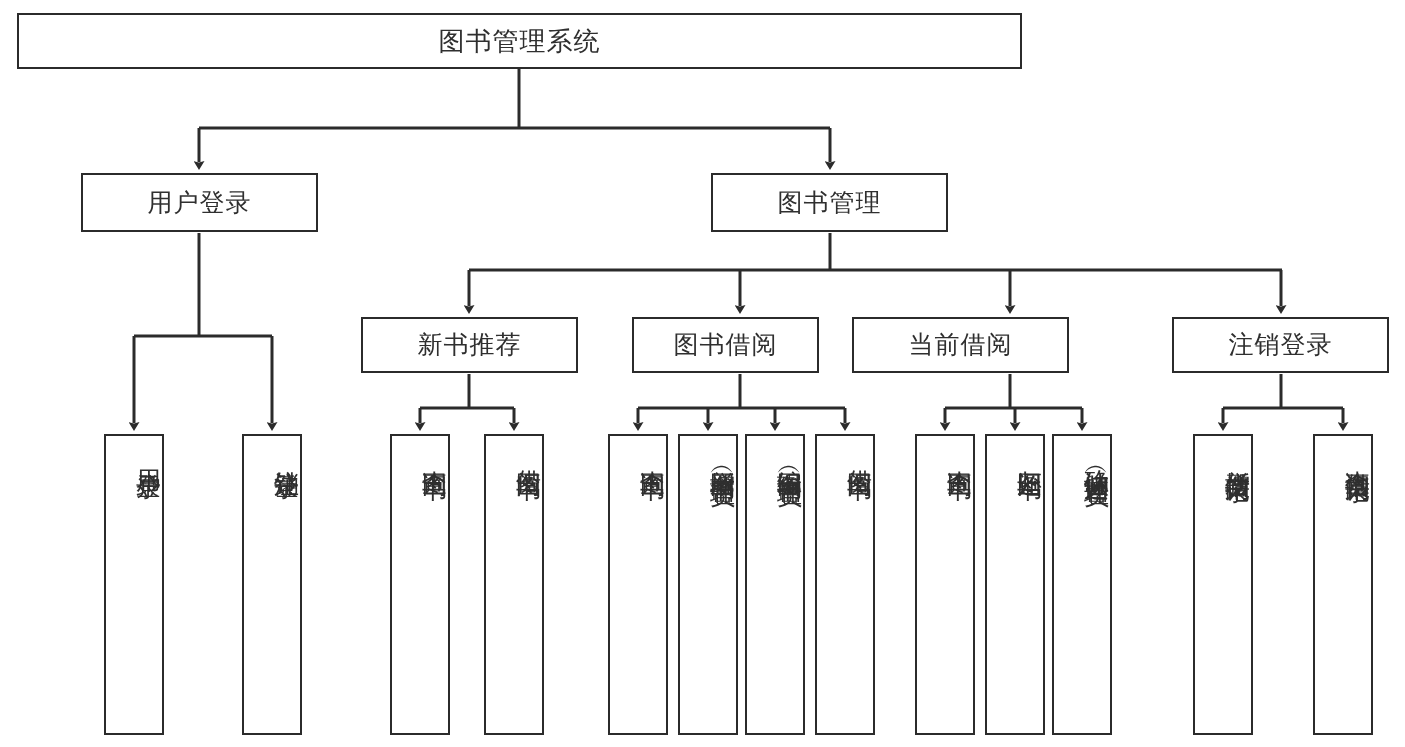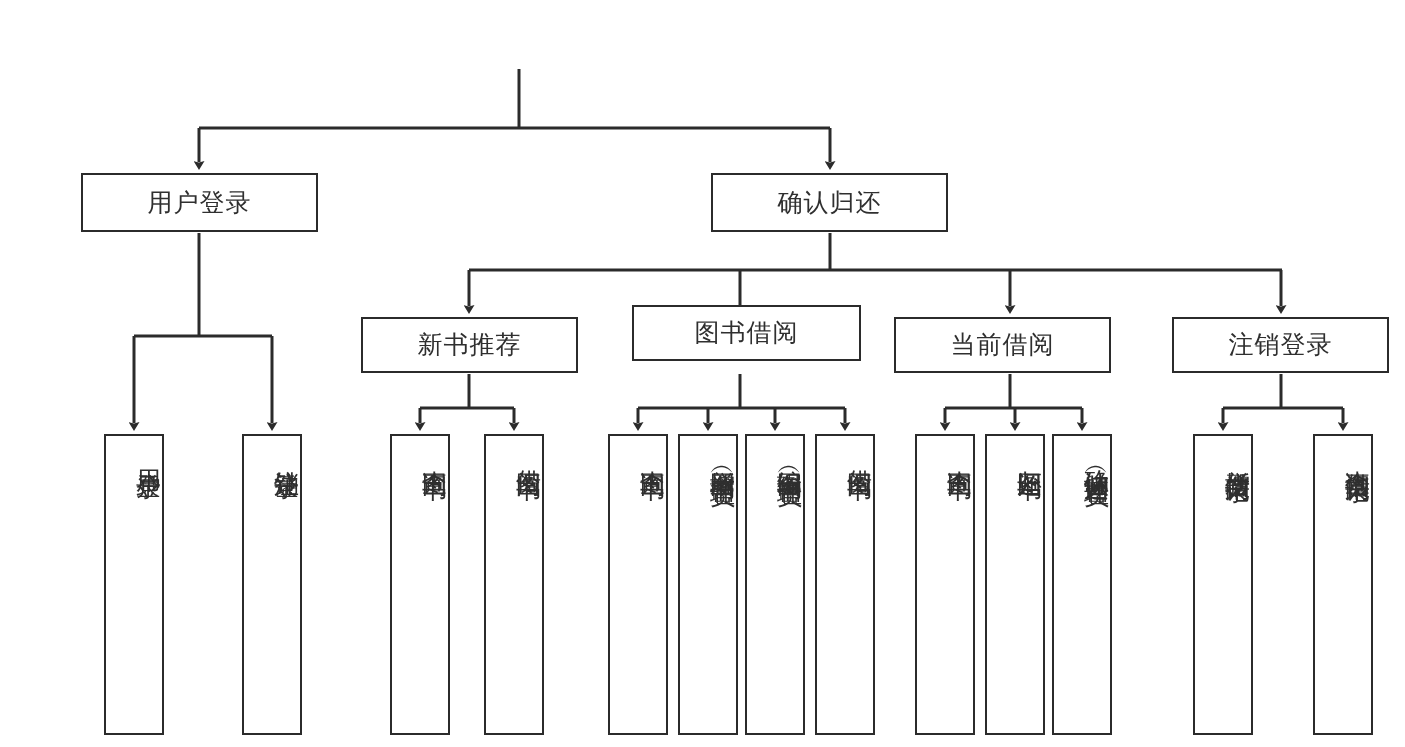--- a/index.html
+++ b/index.html
@@ -121,37 +121,40 @@
       <path d="M1015,408 L1015,423" marker-end="url(#arrow)"></path>
       <path d="M1082,408 L1082,423" marker-end="url(#arrow)"></path>
 
       <path d="M1281,374 L1281,408"></path>
       <path d="M1223,408 L1343,408"></path>
       <path d="M1223,408 L1223,423" marker-end="url(#arrow)"></path>
       <path d="M1343,408 L1343,423" marker-end="url(#arrow)"></path>
     </g>
   </svg>
 
+  <div class="node root h" id="root-node" style="left: 17px; top: 13px; width: 1005px; height: 56px;">
+    <span>图书管理系统</span>
+  </div>
 
   <div id="level2-layer">
       <div class="node h" style="left: 81px; top: 173px; width: 237px; height: 59px;">
         <span>用户登录</span>
       </div>
       <div class="node h" style="left: 711px; top: 173px; width: 237px; height: 59px;">
-        <span>确认归还</span>
+        <span>图书管理</span>
       </div>
     </div>
   <div id="level3-layer">
       <div class="node h" style="left: 361px; top: 317px; width: 217px; height: 56px;">
         <span>新书推荐</span>
       </div>
-      <div class="node h" style="left: 632px; top: 305px; width: 229px; height: 56px;">
+      <div class="node h" style="left: 632px; top: 317px; width: 187px; height: 56px;">
         <span>图书借阅</span>
       </div>
-      <div class="node h" style="left: 894px; top: 317px; width: 217px; height: 56px;">
+      <div class="node h" style="left: 852px; top: 317px; width: 217px; height: 56px;">
         <span>当前借阅</span>
       </div>
       <div class="node h" style="left: 1172px; top: 317px; width: 217px; height: 56px;">
         <span>注销登录</span>
       </div>
     </div>
   <div id="leaf-layer">
       <div class="node leaf" style="left: 104px; top: 434px; width: 60px; height: 301px;">
         <span class="vtext">用户登录</span>
       </div>

